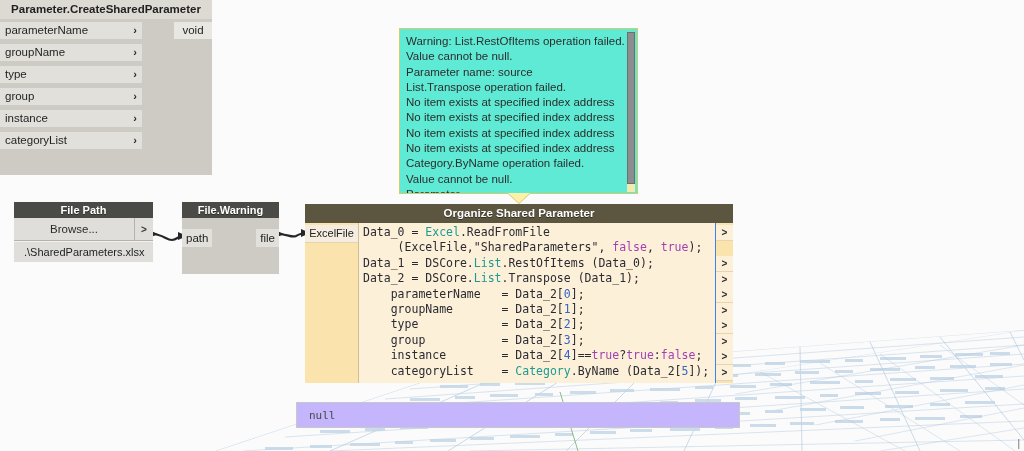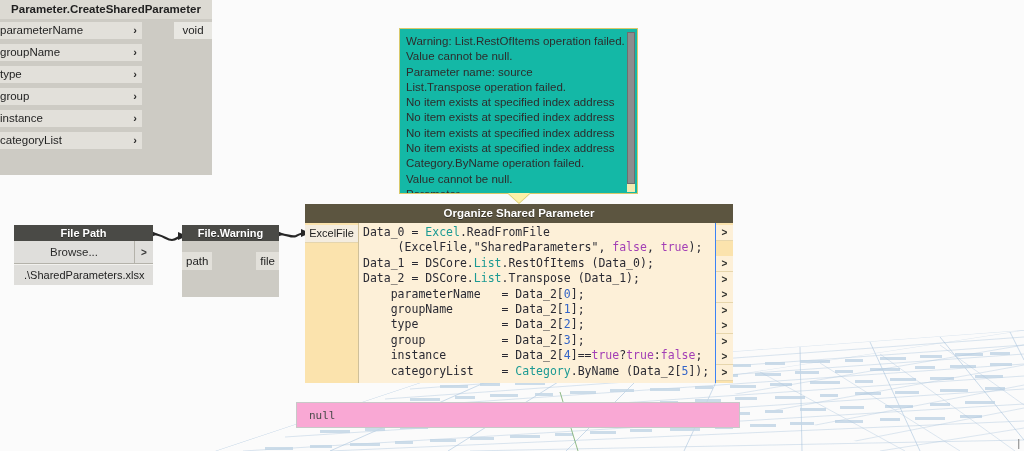--- a/index.html
+++ b/index.html
@@ -16,21 +16,21 @@
 
   
   #wires{position:absolute;left:0;top:0;width:1024px;height:451px;pointer-events:none;}
 
   
   .node{position:absolute;box-sizing:border-box;}
   .node-title{
     background:#4a4a46;color:#ffffff;font-weight:bold;font-size:11px;
     text-align:center;line-height:16px;height:16px;
     text-shadow:0 1px 0 rgba(0,0,0,.45);
-    overflow:hidden;white-space:nowrap;margin-top:23px;
+    overflow:hidden;white-space:nowrap;
   }
   .node-body{background:#cdcbc4;}
 
   
   #node-filepath{left:14px;top:202px;width:139px;}
   #node-filepath .node-title{width:139px;}
   .fp-browse-row{display:flex;height:22px;border-bottom:1px solid #b4b2aa;}
   .fp-browse{
     flex:1;background:#dfdedb;color:#2b2b2b;font-size:11.5px;
     display:flex;align-items:center;justify-content:center;
@@ -85,57 +85,57 @@
     text-align:center;color:#30302c;font-size:10px;font-weight:bold;
     background:#fdf0d8;border-bottom:1px solid #e7d6ac;
   }
   .tok-cls{color:#1c9a93;}
   .tok-num{color:#3465c8;}
   .tok-kw{color:#a33fb5;}
 
   
   #preview-null{
     position:absolute;left:296px;top:402px;width:444px;height:26px;
-    background:#f9a8d4;border:1px solid #c8c8c8;
+    background:#c4b5fd;border:1px solid #c8c8c8;
     font-family:"DejaVu Sans Mono", monospace;font-size:11px;color:#4a4a4a;
     line-height:26px;padding-left:12px;box-sizing:border-box;
     overflow:hidden;white-space:nowrap;
   }
 
   
   #node-create{left:779px;top:207px;width:212px;height:175px;
     background:#cdcbc4;box-sizing:border-box;}
   .cr-title{
     height:19px;line-height:19px;text-align:center;
     color:#1f1f1f;font-size:11.5px;font-weight:bold;
     background:#dcdad3;
   }
   .cr-rows{position:relative;padding-top:3px;}
   .cr-row{
     display:flex;align-items:center;height:17px;margin-bottom:5px;
   }
   .cr-inport{
     width:142px;background:#e2e0da;color:#1f1f1f;font-size:11.5px;
-    height:17px;line-height:17px;box-sizing:border-box;
+    height:17px;line-height:17px;padding-left:5px;box-sizing:border-box;
     display:flex;align-items:center;justify-content:space-between;
     padding-right:5px;
   }
   .cr-chev{font-size:11px;font-weight:bold;color:#2b2b2b;}
   .cr-out{
     position:absolute;right:0;top:3px;width:38px;height:17px;line-height:17px;
     background:#e8e7e2;color:#1f1f1f;font-size:11.5px;text-align:center;
   }
   .cr-resize{
     position:absolute;right:4px;bottom:2px;color:#6a6a6a;font-size:10px;
   }
 
   
   #warning-tooltip{
     position:absolute;left:399px;top:28px;width:239px;height:166px;
-    background:#14b8a6;border:1px solid #d8c96b;box-sizing:border-box;
+    background:#5eead4;border:1px solid #d8c96b;box-sizing:border-box;
     overflow:hidden;
   }
   .wt-text{
     padding:5px 16px 0 6px;font-size:11.5px;line-height:15.3px;color:#2d2d2d;
     white-space:pre;
   }
   .wt-scroll-track{
     position:absolute;right:2px;top:3px;width:8px;height:160px;background:#f3eab0;
   }
   .wt-scroll-thumb{

